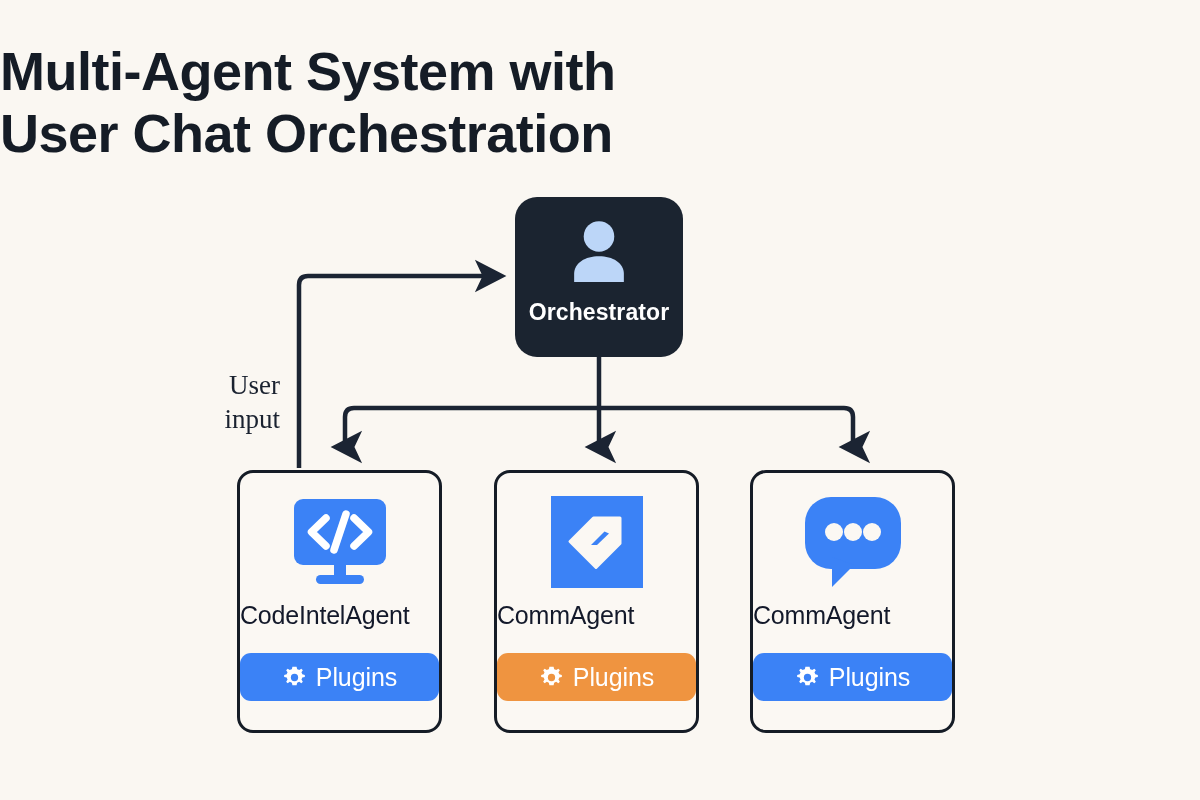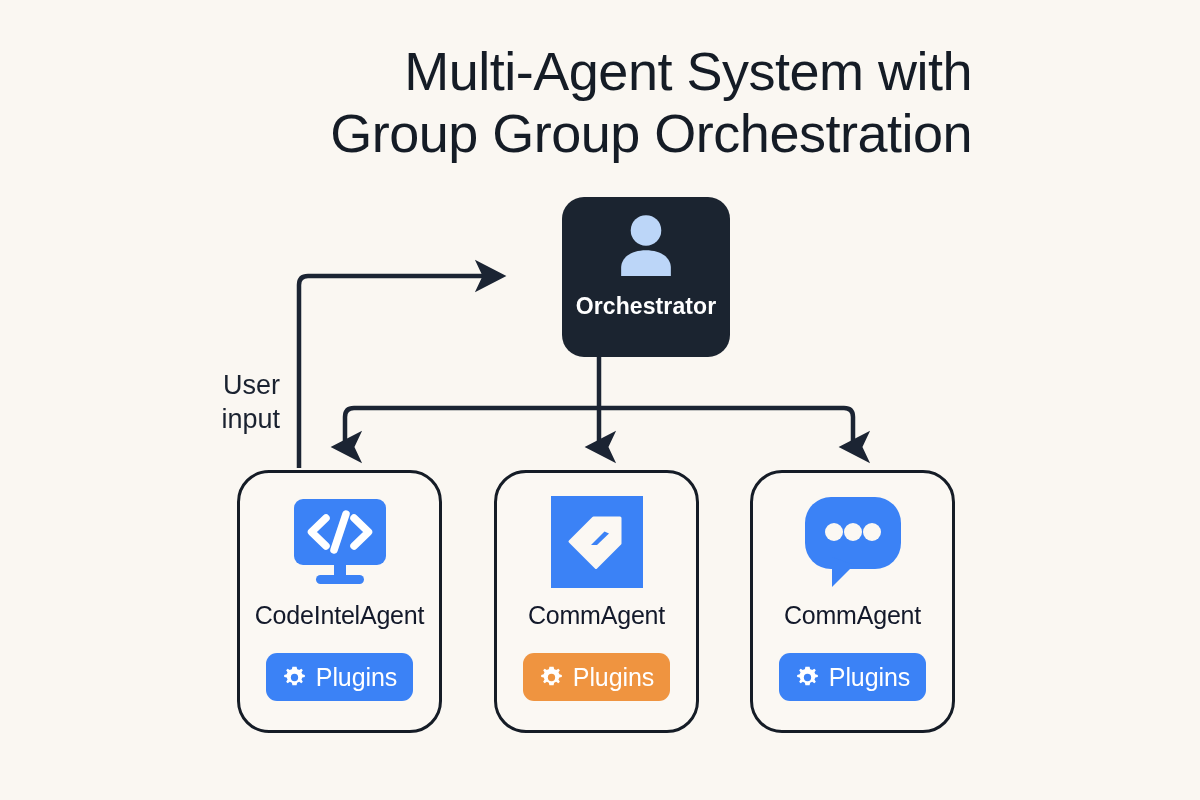--- a/index.html
+++ b/index.html
@@ -19,23 +19,23 @@
     background: #faf7f2;
     overflow: hidden;
   }
 
   
   #title-block {
     position: absolute;
     left: 0;
     top: 40px;
     width: 972px;
-    text-align: right;
+    text-align: left;
     color: #151c26;
-    font-weight: 400;
+    font-weight: 700;
     font-size: 54px;
     line-height: 62px;
     letter-spacing: -0.5px;
   }
   #title-block .title-line { display: block; }
 
   
   #connectors {
     position: absolute;
     left: 0;
@@ -48,39 +48,39 @@
   #user-input-label {
     position: absolute;
     left: 168px;
     top: 368px;
     width: 112px;
     text-align: right;
     color: #1a2230;
     font-size: 27px;
     line-height: 34px;
     font-weight: 400;
+    font-family: Liberation Serif, serif;
   }
   #user-input-label .ui-line { display: block; }
 
   
   #orchestrator-node {
     position: absolute;
     left: 515px;
     top: 197px;
     width: 168px;
     height: 160px;
     background: #1b2430;
     border-radius: 22px;
     display: flex;
     flex-direction: column;
     align-items: center;
     justify-content: flex-start;
     box-sizing: border-box;
-    padding-top: 12px;
-    margin-left: 47px;
+    padding-top: 18px;
   }
   .person-icon {
     width: 74px;
     height: 74px;
     display: block;
   }
   #orchestrator-label {
     margin-top: 10px;
     color: #ffffff;
     font-size: 23px;
@@ -89,25 +89,24 @@
   }
 
   
   .agent-card {
     position: absolute;
     top: 470px;
     width: 205px;
     height: 263px;
     background: #fbf8f3;
     border: 3px solid #151c26;
-    border-radius: 32px;
+    border-radius: 16px;
     box-sizing: border-box;
     display: flex;
     flex-direction: column;
-    align-items: center;
   }
   #card-0 { left: 237px; }
   #card-1 { left: 494px; }
   #card-2 { left: 750px; }
 
   .agent-icon-wrap {
     margin-top: 20px;
     height: 98px;
     display: flex;
     align-items: center;
@@ -144,21 +143,21 @@
     letter-spacing: -0.1px;
   }
 </style>
 </head>
 <body>
 
 <div id="canvas">
 
   <div id="title-block">
     <span class="title-line">Multi-Agent System with</span>
-    <span class="title-line">Group Group Orchestration</span>
+    <span class="title-line">User Chat Orchestration</span>
   </div>
 
   <svg id="connectors" viewBox="0 0 1200 800" xmlns="http://www.w3.org/2000/svg">
     <defs>
       <marker id="arrow-right" markerWidth="9" markerHeight="9" refX="4.4" refY="4.5" orient="auto" markerUnits="strokeWidth">
         <path d="M0.6,0.9 L7.6,4.5 L0.6,8.1 L2.3,4.5 Z" fill="#1b2433"></path>
       </marker>
       <marker id="arrow-down" markerWidth="9" markerHeight="9" refX="4.5" refY="4.4" orient="auto" markerUnits="strokeWidth">
         <path d="M0.9,0.6 L4.5,7.6 L8.1,0.6 L4.5,2.3 Z" fill="#1b2433"></path>
       </marker>

